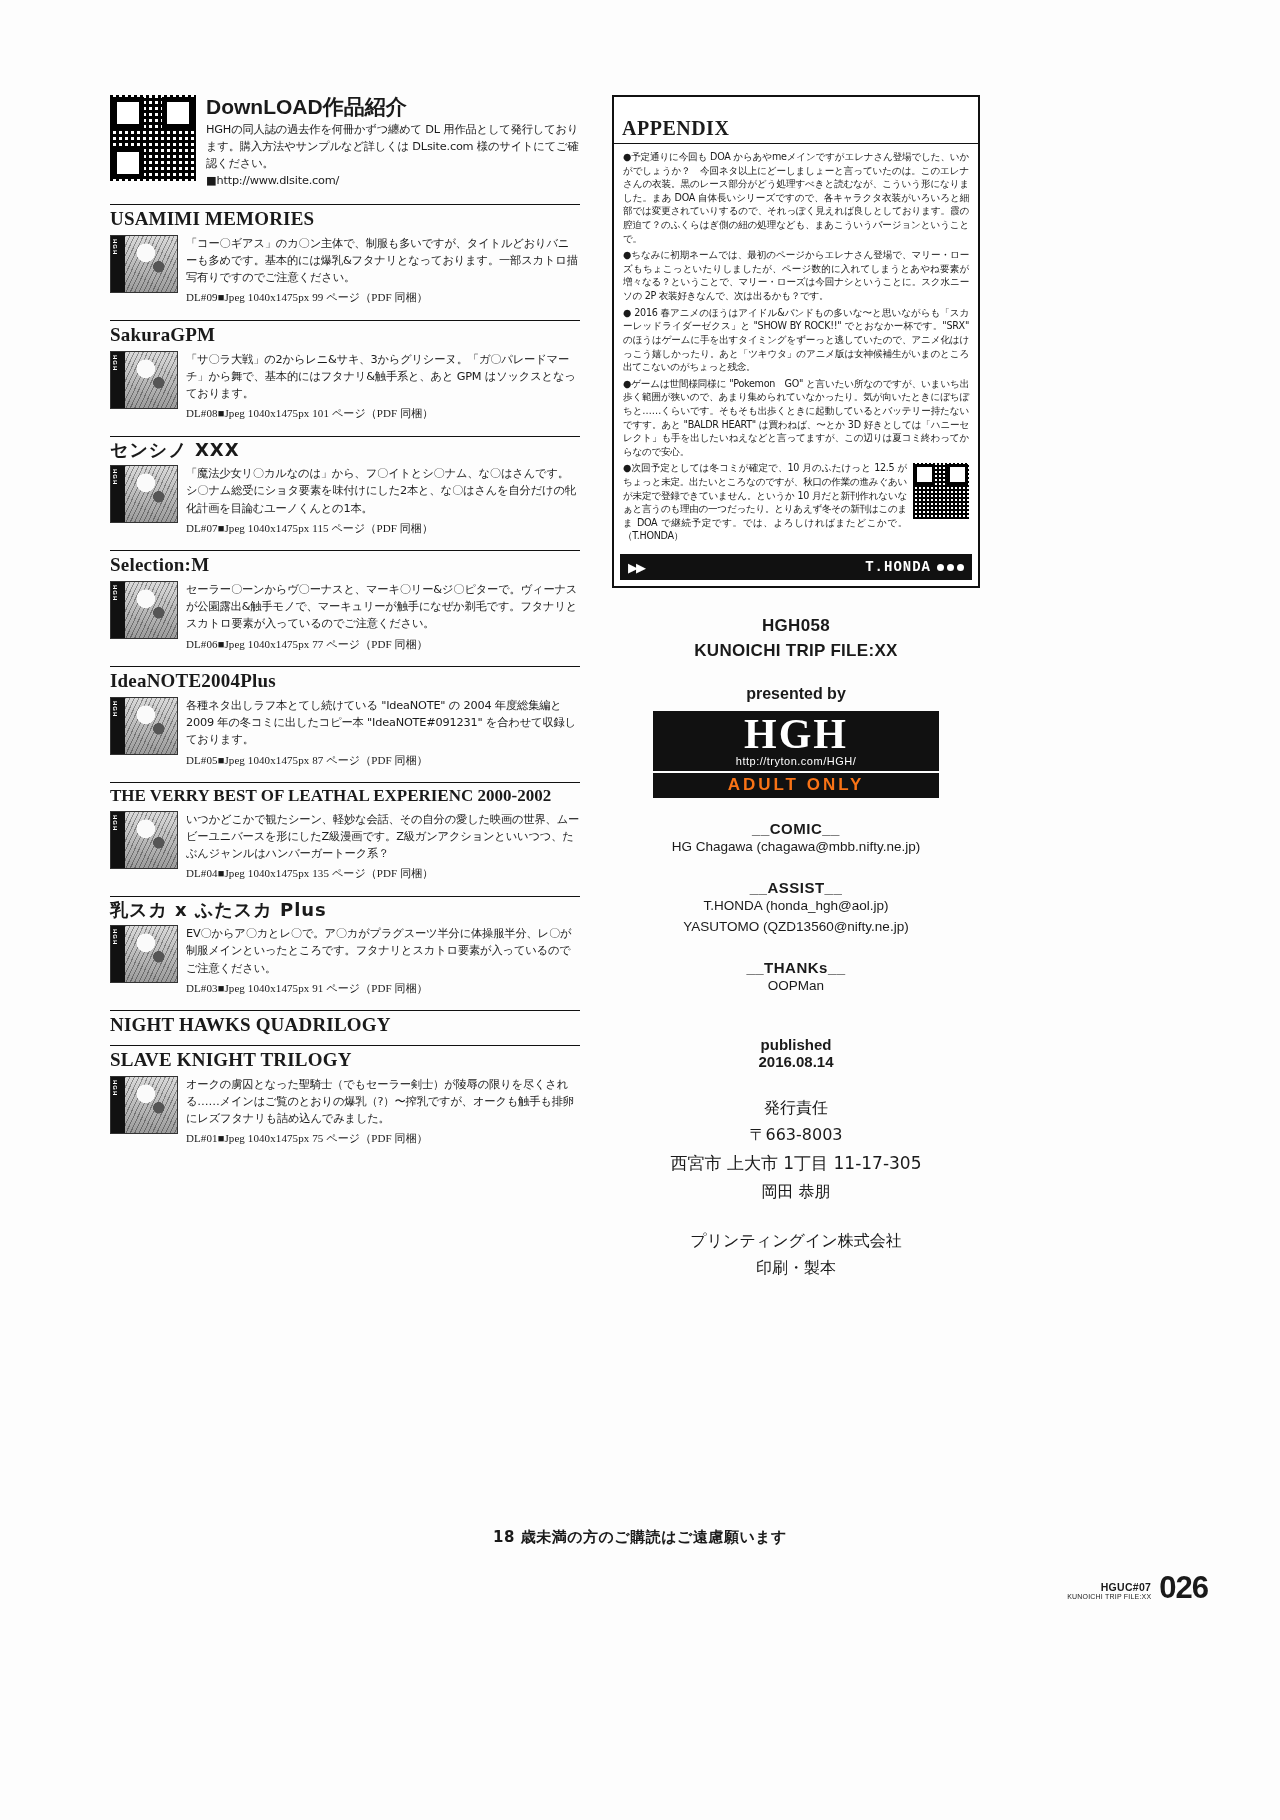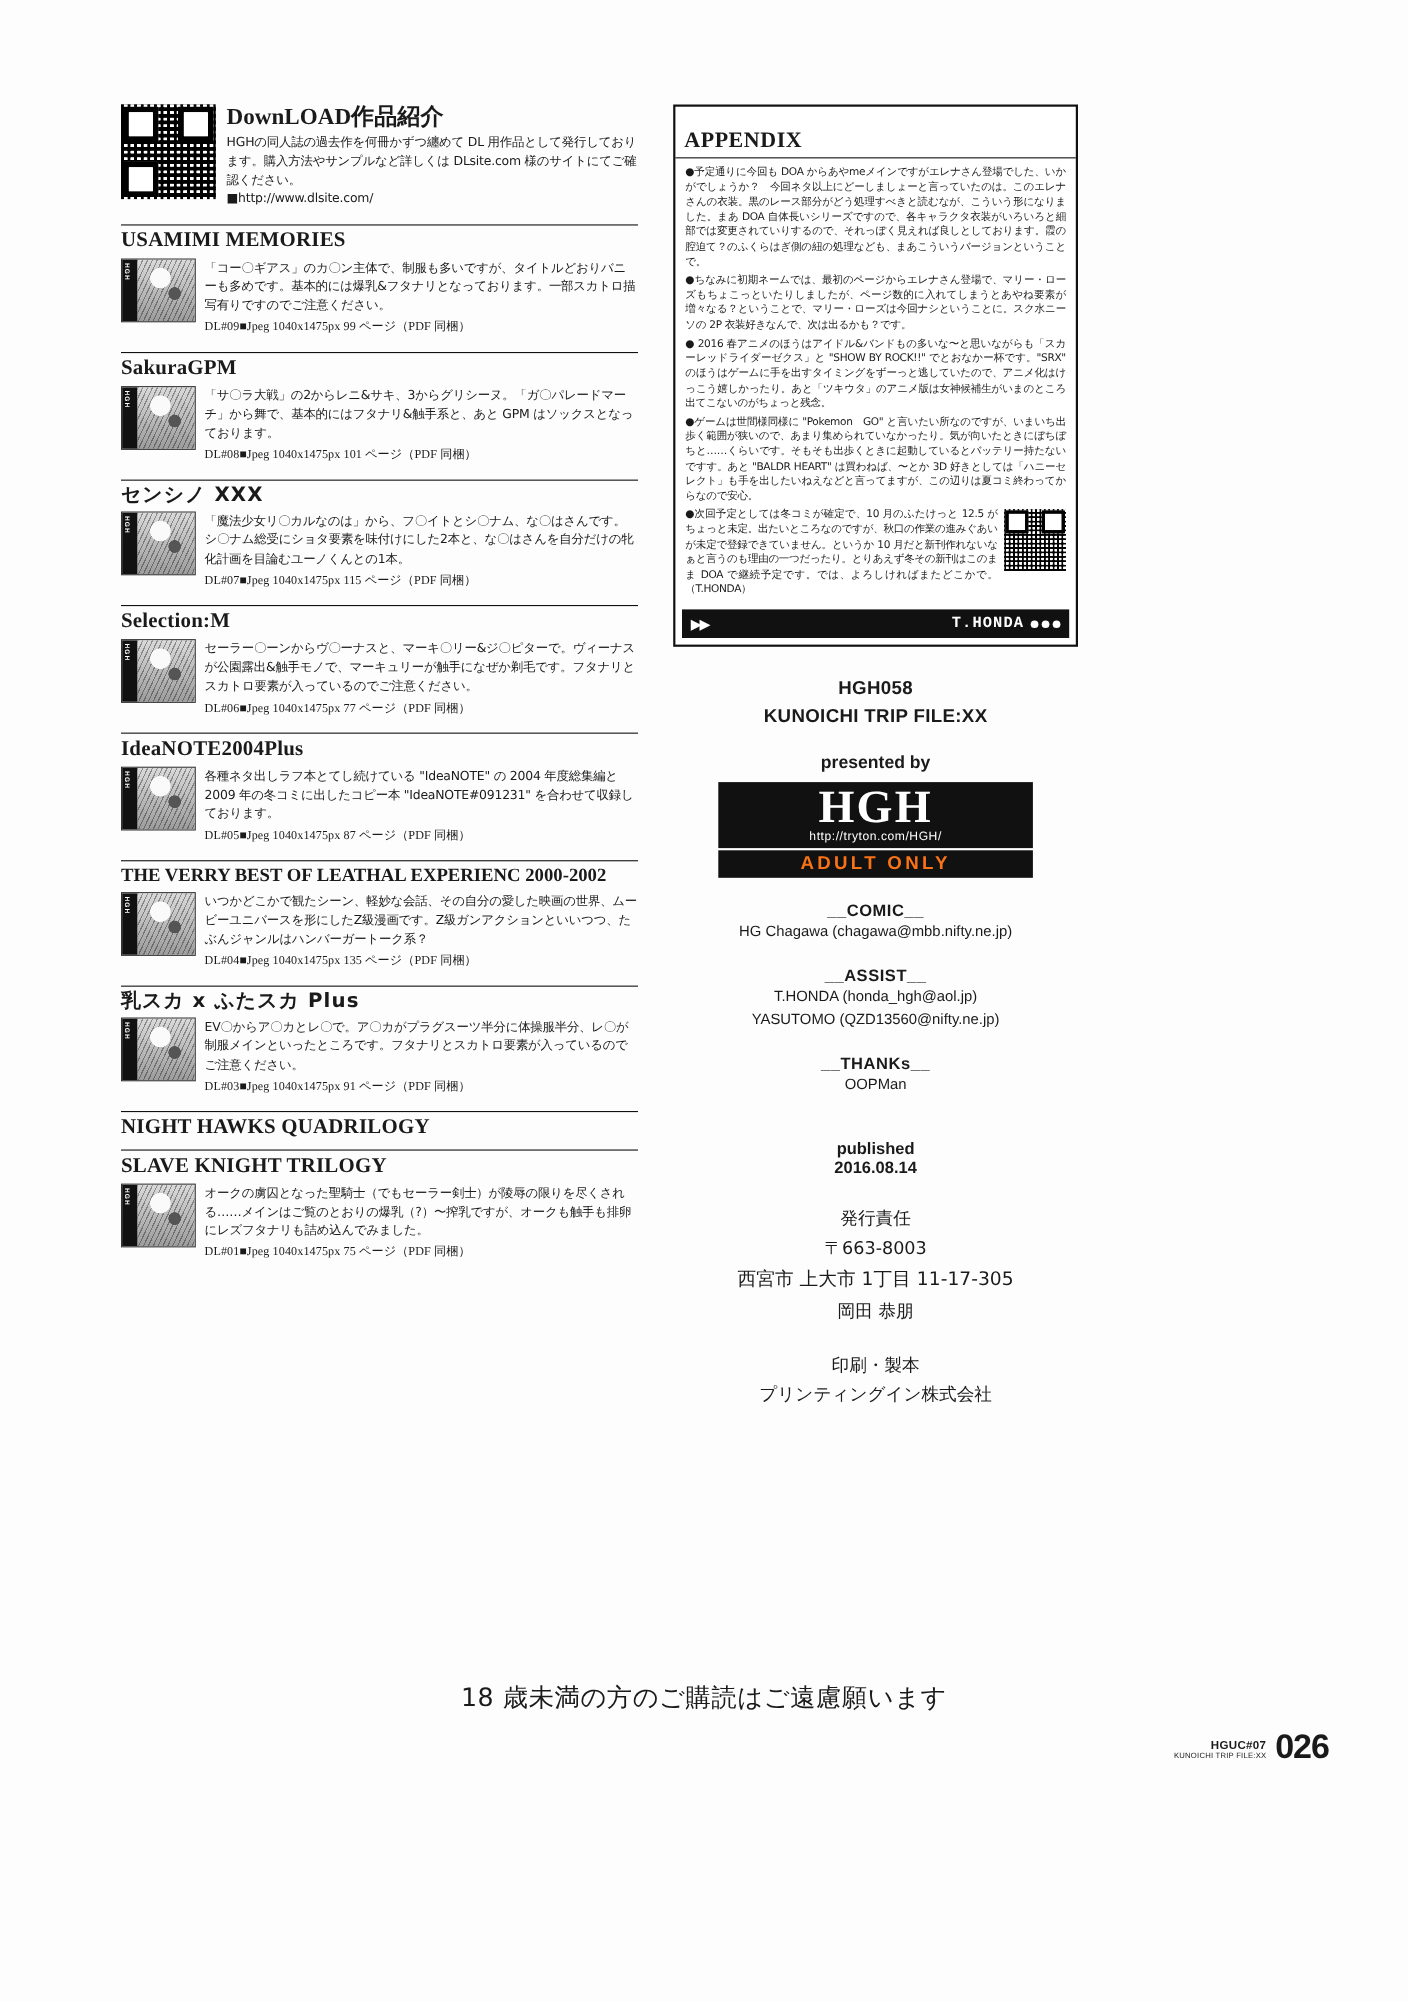--- a/index.html
+++ b/index.html
@@ -61,21 +61,21 @@
   .qr-inner {
     position: absolute;
     left: 2px; bottom: 2px;
     width: 22px; height: 22px;
     border: 5px solid #000;
     background: #fff;
     box-shadow: inset 0 0 0 4px #fff;
   }
   .dl-text { flex: 1 1 auto; }
   .dl-title {
-    font-family: Liberation Serif, serif;
+    font-family: Liberation Sans, sans-serif;
     font-weight: bold;
     font-size: 21px;
     letter-spacing: 0px;
     margin: 0 0 4px 0;
     line-height: 1.1;
   }
   .dl-body {
     font-family: "DejaVu Sans", sans-serif;
     font-size: 11.3px;
     line-height: 1.5;
@@ -160,22 +160,22 @@
     letter-spacing: 0.1px;
   }
 
   
   .footer-notice {
     position: absolute;
     left: 0; right: 0;
     top: 1528px;
     text-align: center;
     font-family: "DejaVu Sans", sans-serif;
-    font-weight: normal;
-    font-size: 23px;
+    font-weight: bold;
+    font-size: 15px;
     letter-spacing: 0.5px;
   }
   .page-foot {
     position: absolute;
     right: 72px;
     top: 1572px;
     display: flex;
     align-items: flex-end;
     gap: 8px;
   }
@@ -569,22 +569,22 @@
       <div class="pub-date">2016.08.14</div>
 
       <div class="jp-block">
         <div>発行責任</div>
         <div>〒663-8003</div>
         <div class="addr">西宮市 上大市 1丁目 11-17-305</div>
         <div>岡田 恭朋</div>
       </div>
 
       <div class="jp-block2">
+        <div>プリンティングイン株式会社</div>
         <div>印刷・製本</div>
-        <div>プリンティングイン株式会社</div>
       </div>
     </div>
   </div>
 
   <div class="footer-notice">18 歳未満の方のご購読はご遠慮願います</div>
 
   <div class="page-foot">
     <div class="lines">
       <div class="l1">HGUC#07</div>
       <div class="l2">KUNOICHI TRIP FILE:XX</div>

